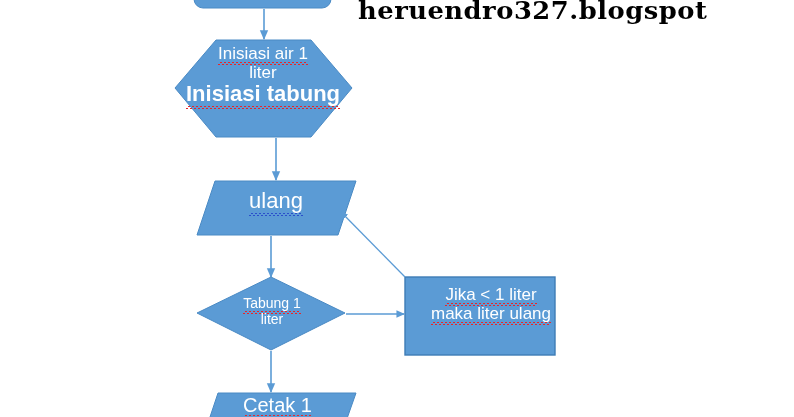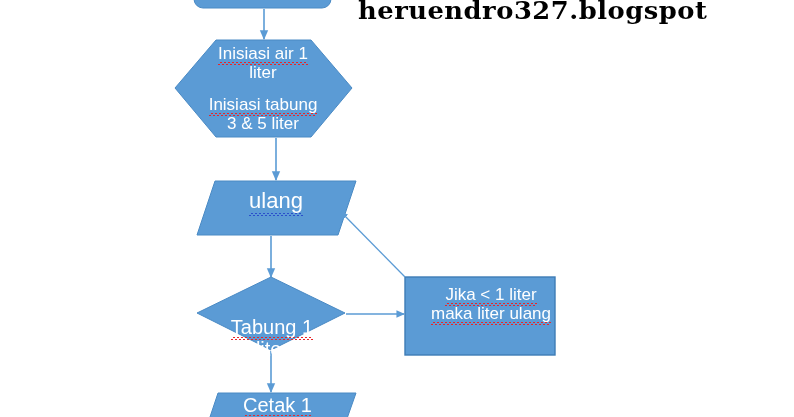--- a/index.html
+++ b/index.html
@@ -34,36 +34,36 @@
     font-family: "Liberation Sans", sans-serif;
   }
   .lbl-hex-a {
     left: 175px;
     top: 44px;
     width: 176px;
     font-size: 17px;
   }
   .lbl-hex-b {
     left: 175px;
-    top: 95px;
+    top: 82px;
     width: 176px;
-    font-size: 17px;
+    font-size: 22px;
+    font-weight: bold;
   }
   .lbl-input {
     left: 197px;
     top: 189px;
     width: 158px;
     font-size: 22px;
   }
   .lbl-diamond {
     left: 205px;
     top: 296px;
     width: 134px;
-    font-size: 20px;
-    margin-top: 20px;
+    font-size: 14px;
   }
   .lbl-rect {
     left: 405px;
     top: 285px;
     width: 172px;
     font-size: 17px;
   }
   .lbl-cetak {
     left: 200px;
     top: 394px;
@@ -148,21 +148,20 @@
 
     <polygon points="218,393 356,393 337,447 200,447" fill="#5B9BD5" stroke="#4A8AC4" stroke-width="1"></polygon>
   </svg>
 
   <div class="shape-label lbl-hex-a">
     <span class="line-row"><span class="sq">Inisiasi air 1</span></span>
     <span class="line-row">liter</span>
   </div>
   <div class="shape-label lbl-hex-b">
     <span class="line-row"><span class="sq">Inisiasi tabung</span></span>
-    <span class="line-row">3 &amp; 5 liter</span>
   </div>
 
   <div class="shape-label lbl-input">
     <span class="sq sq-blue">ulang</span>
   </div>
 
   <div class="shape-label lbl-diamond">
     <span class="line-row"><span class="sq">Tabung 1</span></span>
     <span class="line-row">liter</span>
   </div>

